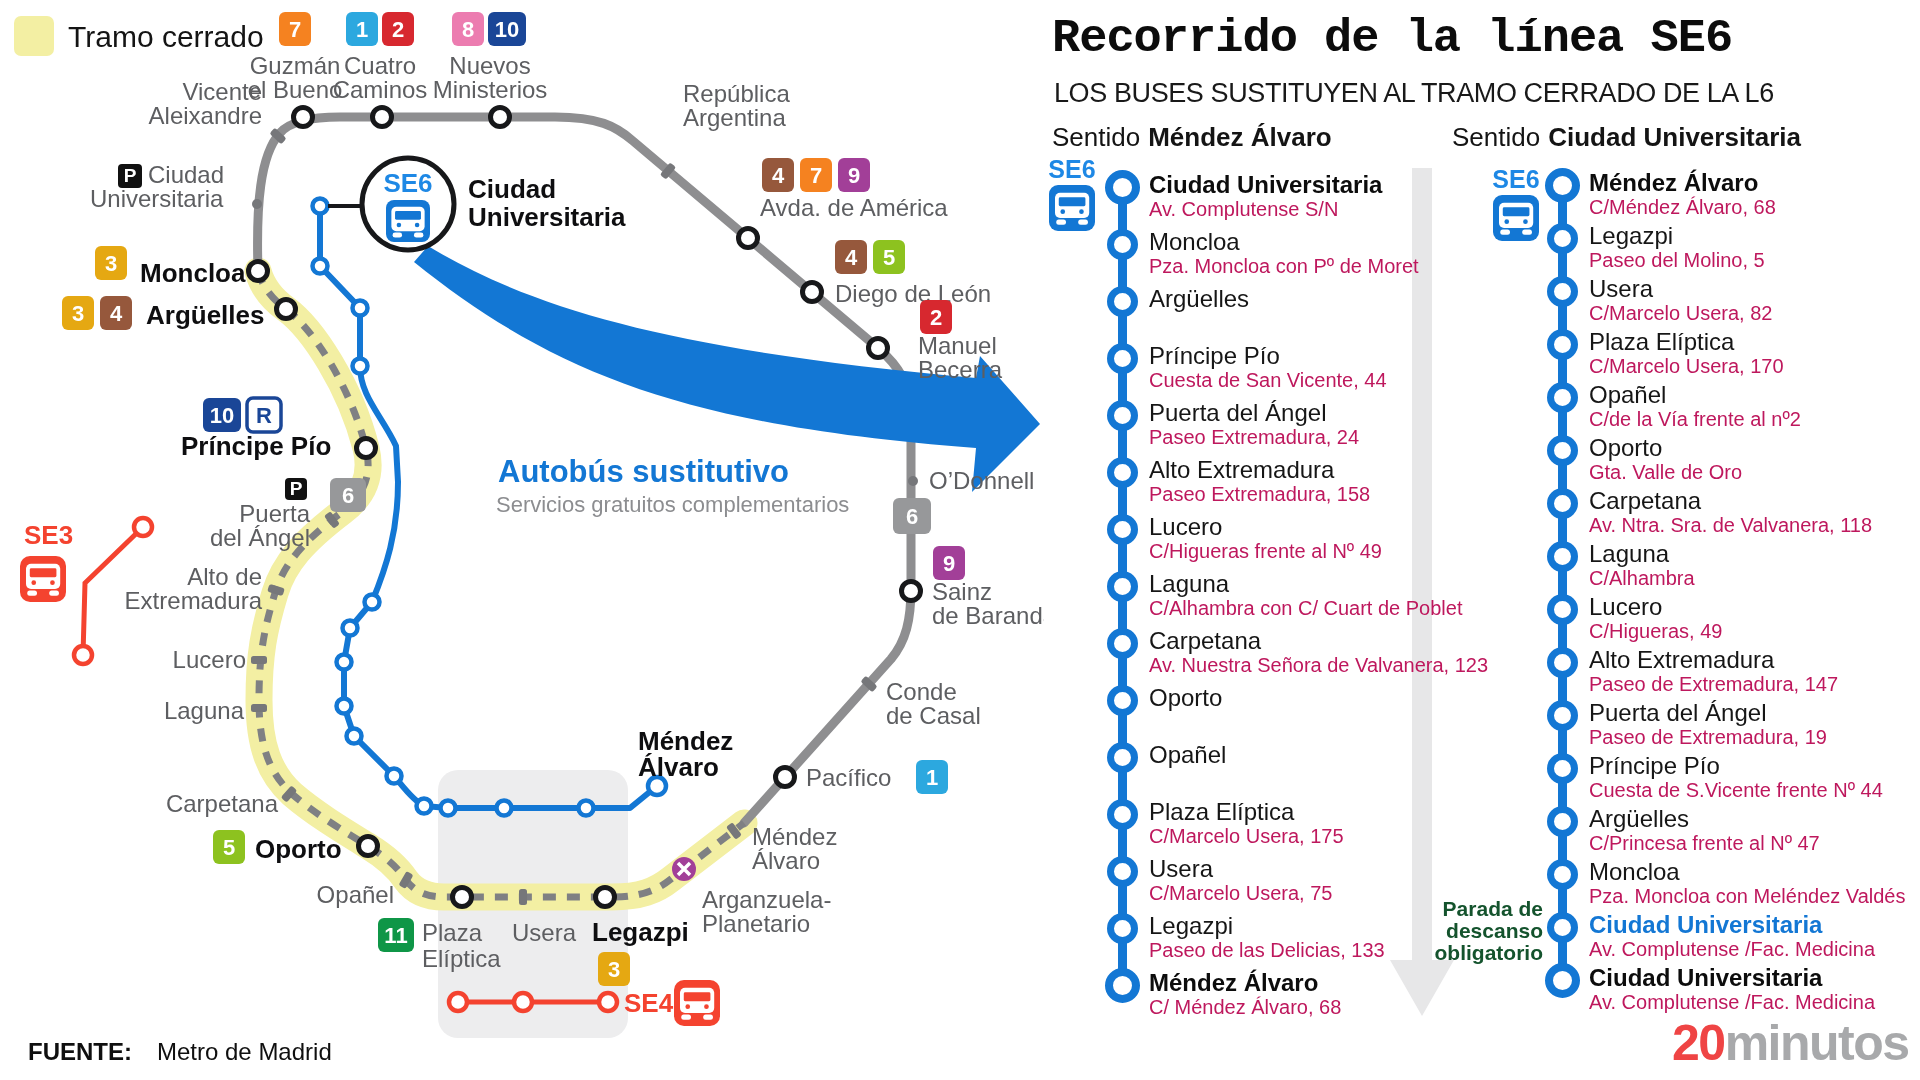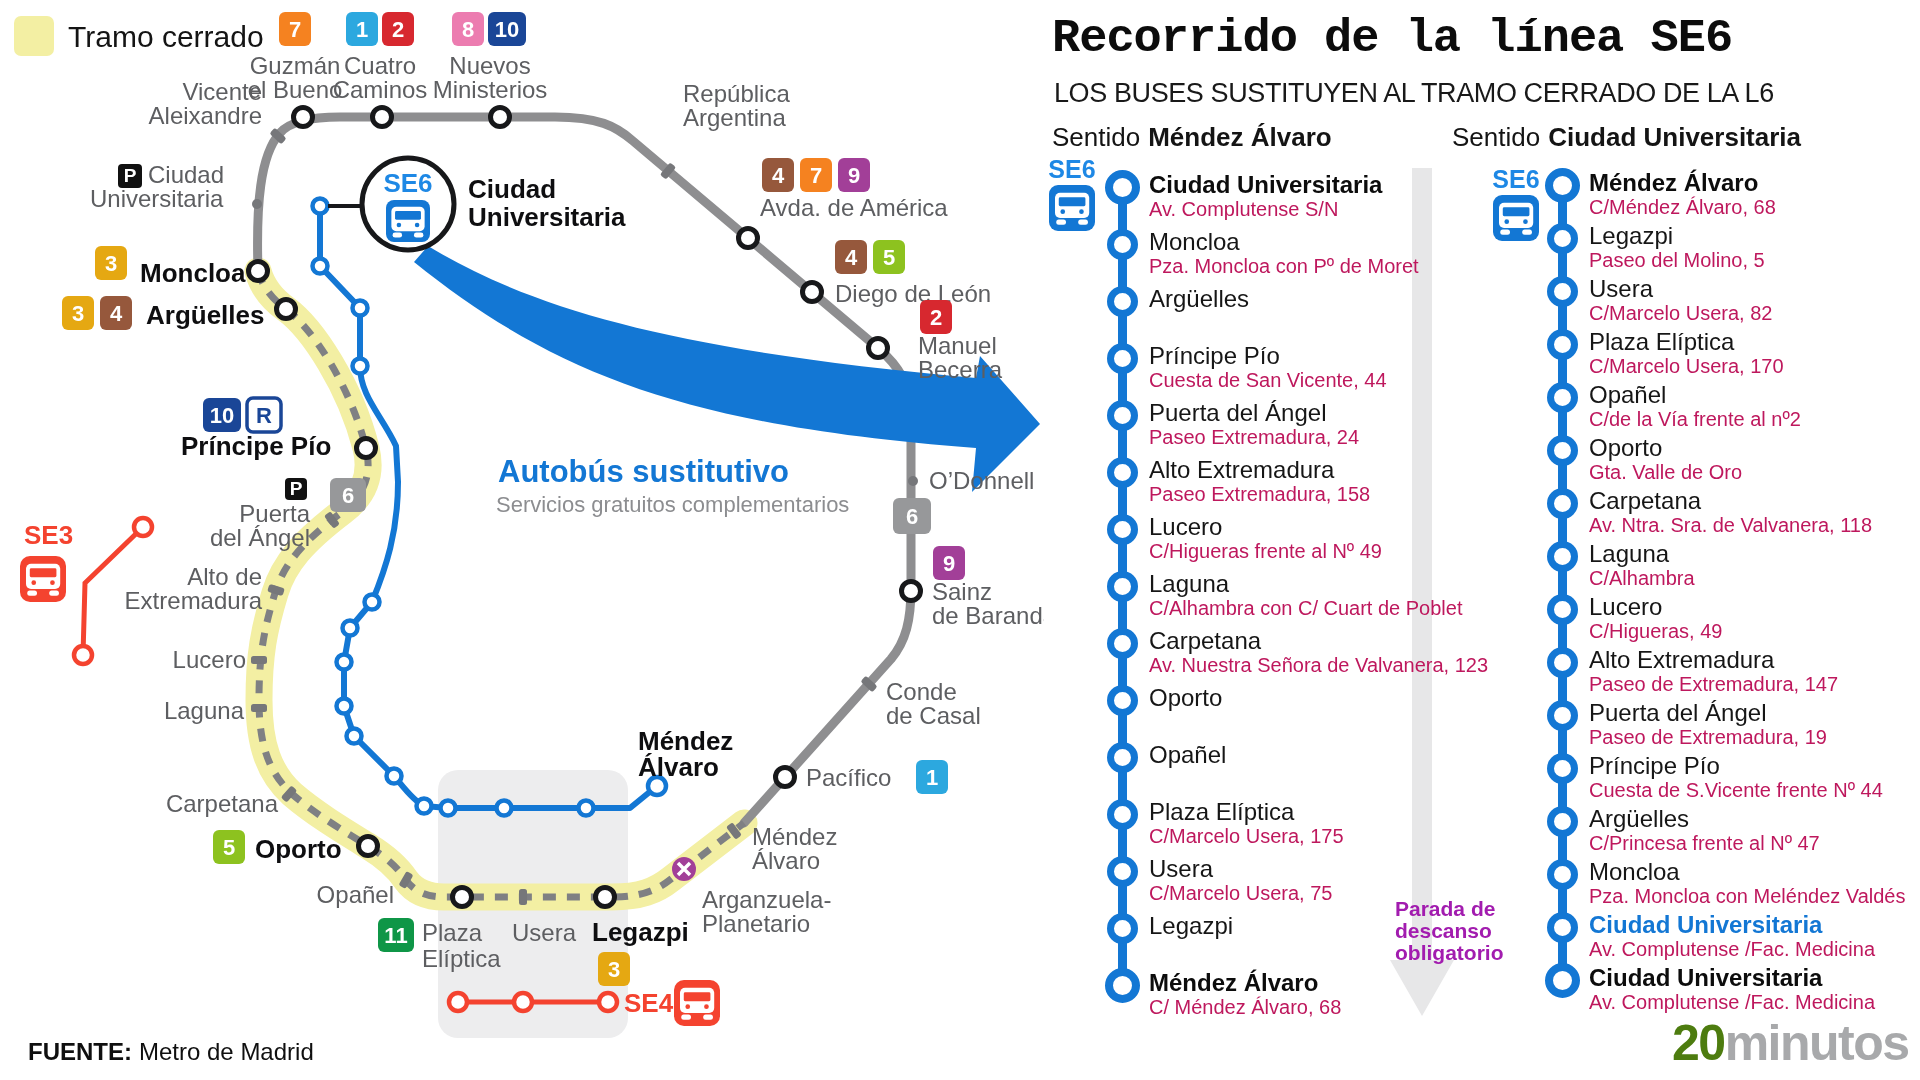--- a/index.html
+++ b/index.html
@@ -48,26 +48,26 @@
   .stop-row{position:relative;padding-left:44px}
   #stops1 .stop-row{height:57px}
   #stops2 .stop-row{height:53px}
   .node{position:absolute;left:2px;top:0;width:17px;height:17px;background:#fff;
         border:7px solid #1377D4;border-radius:50%;box-sizing:content-box}
   .node.terminal{left:0;top:-2px;width:19px;height:19px;border-width:8px}
   .stop-name{font-size:24px;line-height:26px;color:#161616;white-space:nowrap}
   .stop-name.bold{font-weight:bold;color:#0c0c0c}
   .stop-name.blue{font-weight:bold;color:#1377D4}
   .stop-addr{font-size:20px;line-height:23px;color:#be185d;white-space:nowrap}
-  .restnote{position:absolute;left:1395px;top:898px;width:148px;z-index:2;
-            color:#a21caf;font-weight:bold;font-size:21px;line-height:22px;white-space:pre-line}
+  .restnote{position:absolute;left:1395px;top:898px;width:148px;text-align:right;z-index:2;
+            color:#14532d;font-weight:bold;font-size:21px;line-height:22px;white-space:pre-line}
   .fuente{position:absolute;left:28px;top:1038px;font-size:24px;color:#0f0f0f}
-  .fuente .v{font-weight:normal;margin-left:7px}
+  .fuente .v{font-weight:normal;margin-left:25px}
   .logo{position:absolute;left:1672px;top:1014px;font-size:50px;font-weight:bold;letter-spacing:-1.5px}
-  .logo .n{color:#4d7c0f}
+  .logo .n{color:#ef4444}
   .logo .m{color:#A8A9AB}
 </style>
 </head>
 <body>
 
 <svg id="map" width="1044" height="1080" viewBox="0 0 1044 1080">
   <defs>
     <g id="busW">
       <rect x="2.5" y="3.5" width="19" height="14" rx="2.8" fill="#fff"></rect>
       <rect x="4.6" y="6" width="14.8" height="5" rx="0.8" fill="currentColor"></rect>
@@ -438,20 +438,21 @@
 
     <div class="stop-row">
       <span class="node"></span>
       <div class="stop-name">Usera</div>
       <div class="stop-addr">C/Marcelo Usera, 75</div>
     </div>
 
     <div class="stop-row">
       <span class="node"></span>
       <div class="stop-name">Legazpi</div>
+      <div class="stop-addr">Paseo de las Delicias, 133</div>
     </div>
 
     <div class="stop-row">
       <span class="node terminal"></span>
       <div class="stop-name bold">Méndez Álvaro</div>
       <div class="stop-addr">C/ Méndez Álvaro, 68</div>
     </div>
   </div>
 
 <div class="stops" id="stops2">

